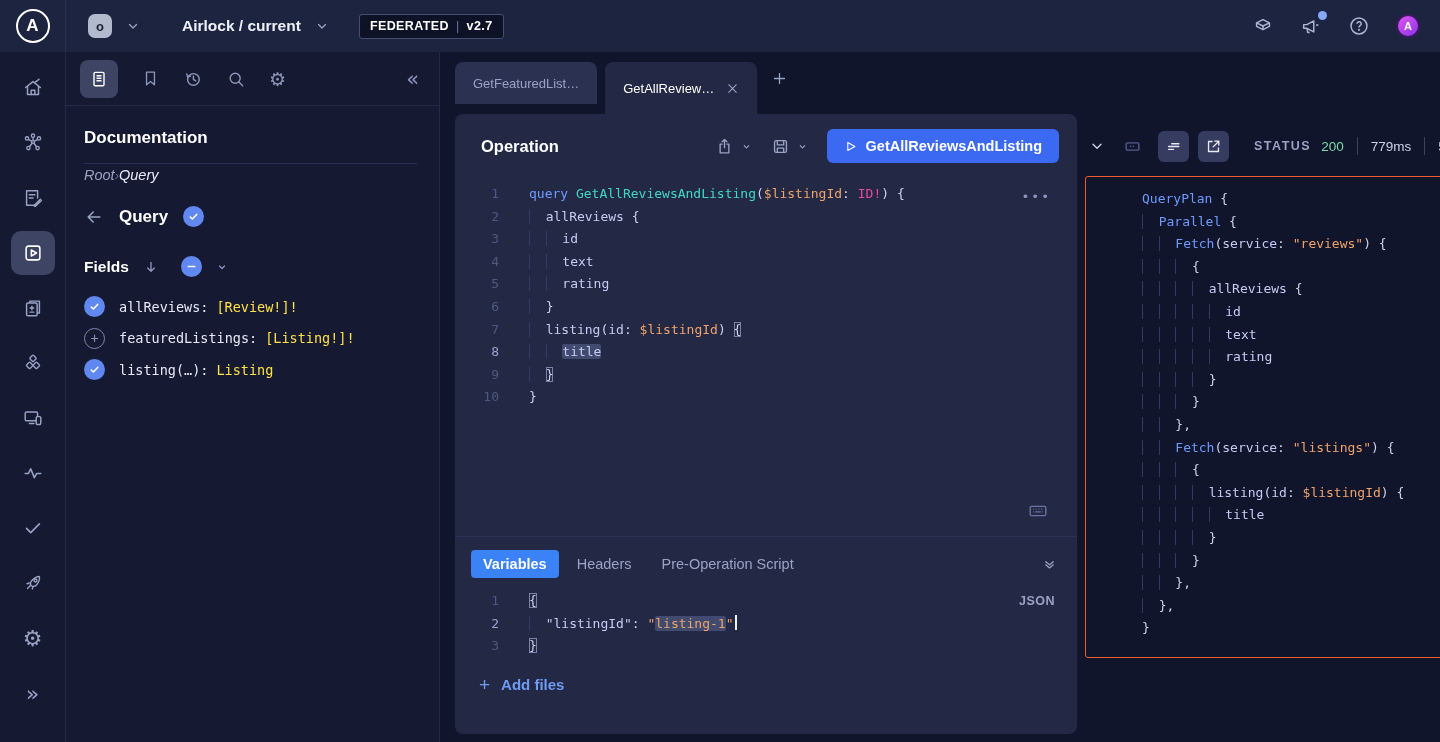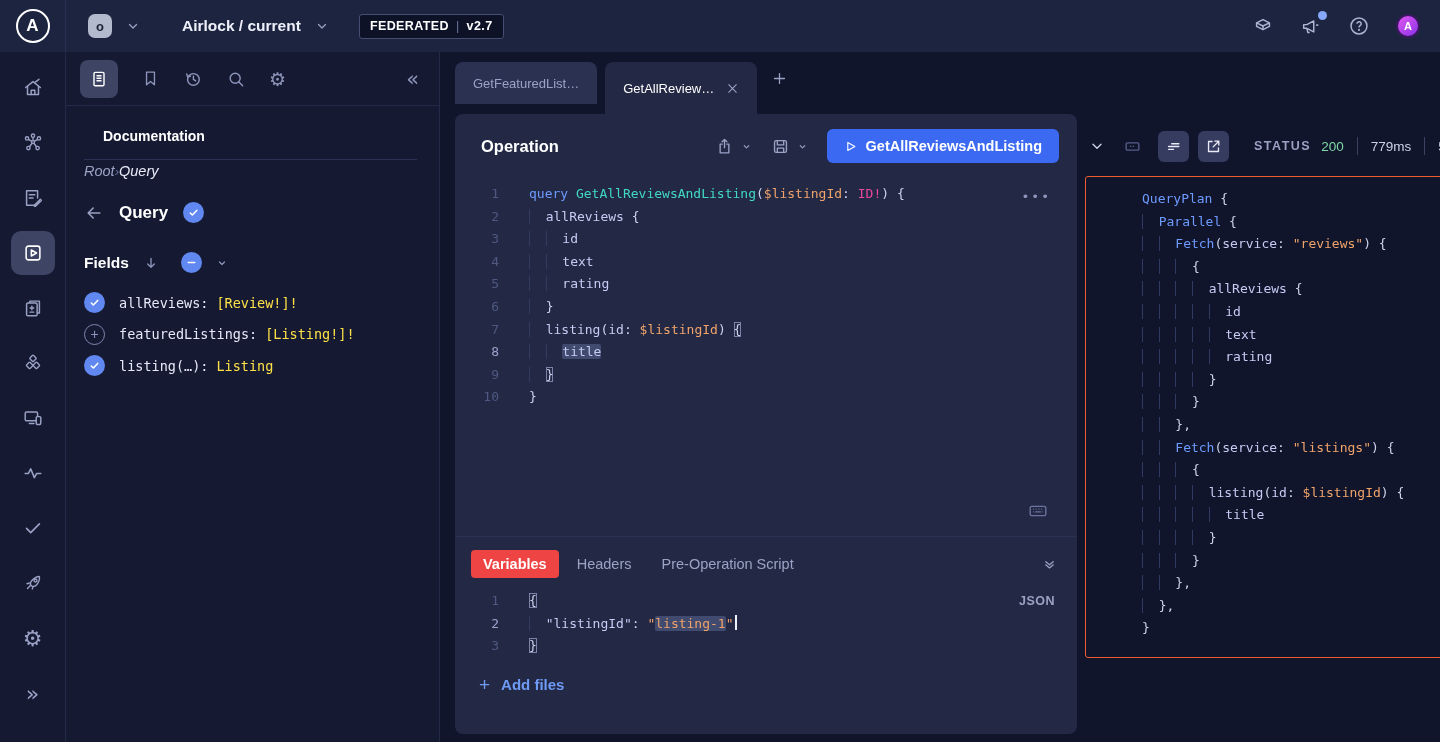--- a/index.html
+++ b/index.html
@@ -51,21 +51,21 @@
 
   
   .docpanel { position:absolute; top:52px; left:66px; width:374px; height:690px;
     background:#151a32; border-right:1px solid #232a47; }
   .doc-toolbar { height:54px; display:flex; align-items:center; padding:0 20px 0 14px; gap:23px;
     border-bottom:1px solid #232a47; color:#8d95ba; }
   .doc-tool.selected { background:#3d4464; color:#fff; width:38px; height:38px; border-radius:8px;
     display:flex; align-items:center; justify-content:center; }
   .doc-collapse { margin-left:auto; font-size:21px; color:#8d95ba; font-family:"DejaVu Sans",sans-serif; }
   .doc-body { padding:22px 22px 0 18px; }
-  .doc-title { font-size:14px; font-weight:700; color:#fff;margin-left:19px; }
+  .doc-title { font-size:17px; font-weight:700; color:#fff; }
   .doc-rule { height:1px; background:#2b3152; margin:15px 0 0; }
   .crumbs { margin-top:3px; font-size:14.5px; display:flex; gap:0; align-items:center;font-style:italic; }
   .crumb-root { color:#9aa1c2; }
   .crumb-sep { color:#6a739e; font-size:13px; }
   .crumb-cur { color:#e9ecf8; }
   .type-row { margin-top:23px; display:flex; align-items:center; gap:15px; }
   .back-arrow { color:#9aa1c2; }
   .type-title { font-size:17px; font-weight:700; color:#fff; }
   .chip { width:21px; height:21px; border-radius:50%; background:#6088f0; color:#fff;
     display:flex; align-items:center; justify-content:center; flex:none; }
@@ -121,21 +121,21 @@
   .caret { display:inline-block; width:2px; height:15px; background:#eef1fa; vertical-align:-2px;
     margin-left:1px; }
   .kebab { position:absolute; top:12px; right:26px; color:#8d95ba; font-size:13px;
     letter-spacing:2px; }
   .kbd-hint { position:absolute; right:28px; bottom:14px; color:#6a739e; }
 
   
   .vars { flex:1; border-top:1px solid #2b3152; padding:13px 16px 0; position:relative; }
   .vtabs { display:flex; align-items:center; gap:6px; }
   .vtab { padding:6px 12px; font-size:14.5px; color:#9ba3c5; border-radius:4px; }
-  .vtab.active { background:#ef4444; color:#fff; font-weight:700; }
+  .vtab.active { background:#3b82f6; color:#fff; font-weight:700; }
   .vchev { margin-left:auto; color:#9ba3c5; padding-right:4px; }
   .vcode { margin-top:12px; position:relative; font-family:"DejaVu Sans Mono", monospace;
     font-size:13px; line-height:22.6px; }
   .vcode .ln { width:28px; }
   .json-label { position:absolute; top:0; right:6px; color:#9aa1c2; font-size:12.5px;
     font-weight:700; letter-spacing:.5px; font-family:"Liberation Sans",sans-serif; }
   .addfiles { margin-top:16px; display:flex; align-items:center; gap:11px; color:#6e9bf5;
     font-weight:700; font-size:15px; padding-left:8px; }
   .addfiles .plus-glyph { font-size:19px; font-weight:400; }
 

